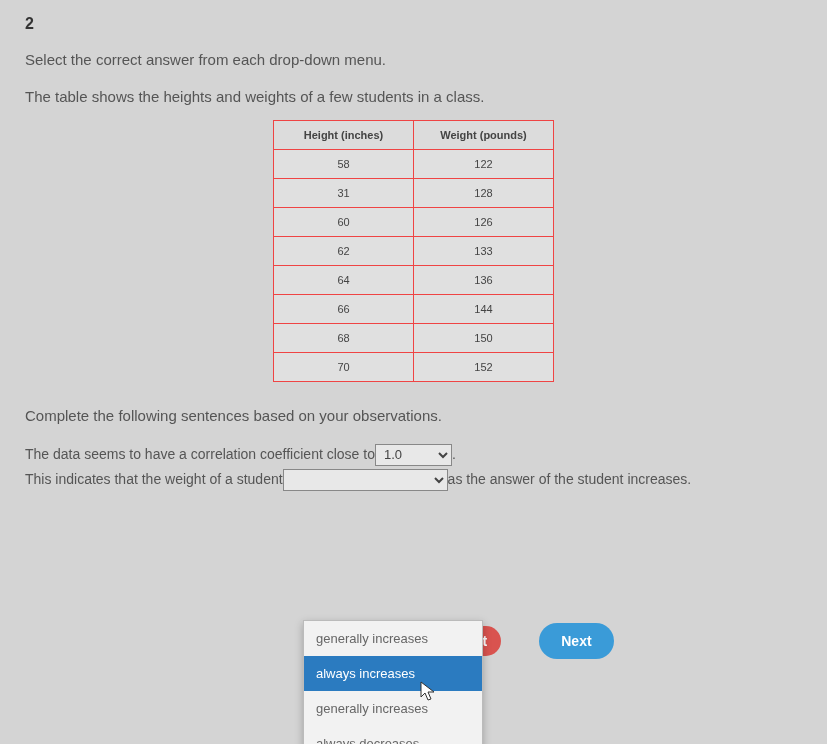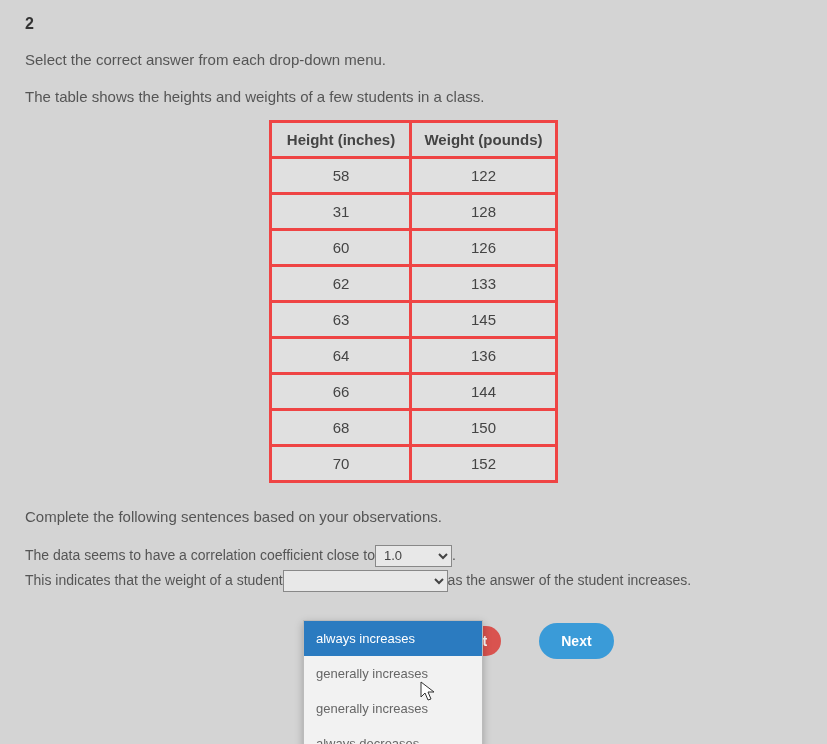--- a/index.html
+++ b/index.html
@@ -32,24 +32,24 @@
     .table-wrap {
       display: flex;
       justify-content: center;
       margin-bottom: 25px;
     }
     table {
       border-collapse: collapse;
       background: #e0e0e0;
     }
     th, td {
-      border: 3px solid #ef4444;
+      border: 1px solid #ef4444;
       padding: 8px 12px;
       text-align: center;
-      font-size: 15px;
+      font-size: 11px;
       color: #444;
       min-width: 140px;
     }
     th {
       font-weight: bold;
       background: #dcdcdc;
     }
     .complete {
       font-size: 15px;
       color: #555;
@@ -157,24 +157,20 @@
           <td>31</td>
           <td>128</td>
         </tr>
       <tr>
           <td>60</td>
           <td>126</td>
         </tr>
       <tr>
           <td>62</td>
           <td>133</td>
-        </tr>
-      <tr>
-          <td>63</td>
-          <td>145</td>
         </tr>
       <tr>
           <td>64</td>
           <td>136</td>
         </tr>
       <tr>
           <td>66</td>
           <td>144</td>
         </tr>
       <tr>
@@ -202,22 +198,22 @@
   <div class="sentence-row">
     <span>This indicates that the weight of a student</span>
     <select class="dd dd-wide">
       <option></option>
     </select>
     <span>as the answer of the student increases.</span>
   </div>
 </div>
 
 <div class="dropdown-popup">
+  <div class="opt">generally increases</div>
   <div class="opt selected">always increases</div>
-  <div class="opt">generally increases</div>
   <div class="opt">generally increases</div>
   <div class="opt">always decreases</div>
 </div>
 
 <div class="cursor-arrow">
   <svg width="18" height="22" viewBox="0 0 18 22">
     <path d="M1 1 L1 16 L5 12 L8 19 L11 18 L8 11 L14 11 Z" fill="#fff" stroke="#333" stroke-width="1"></path>
   </svg>
 </div>
 

